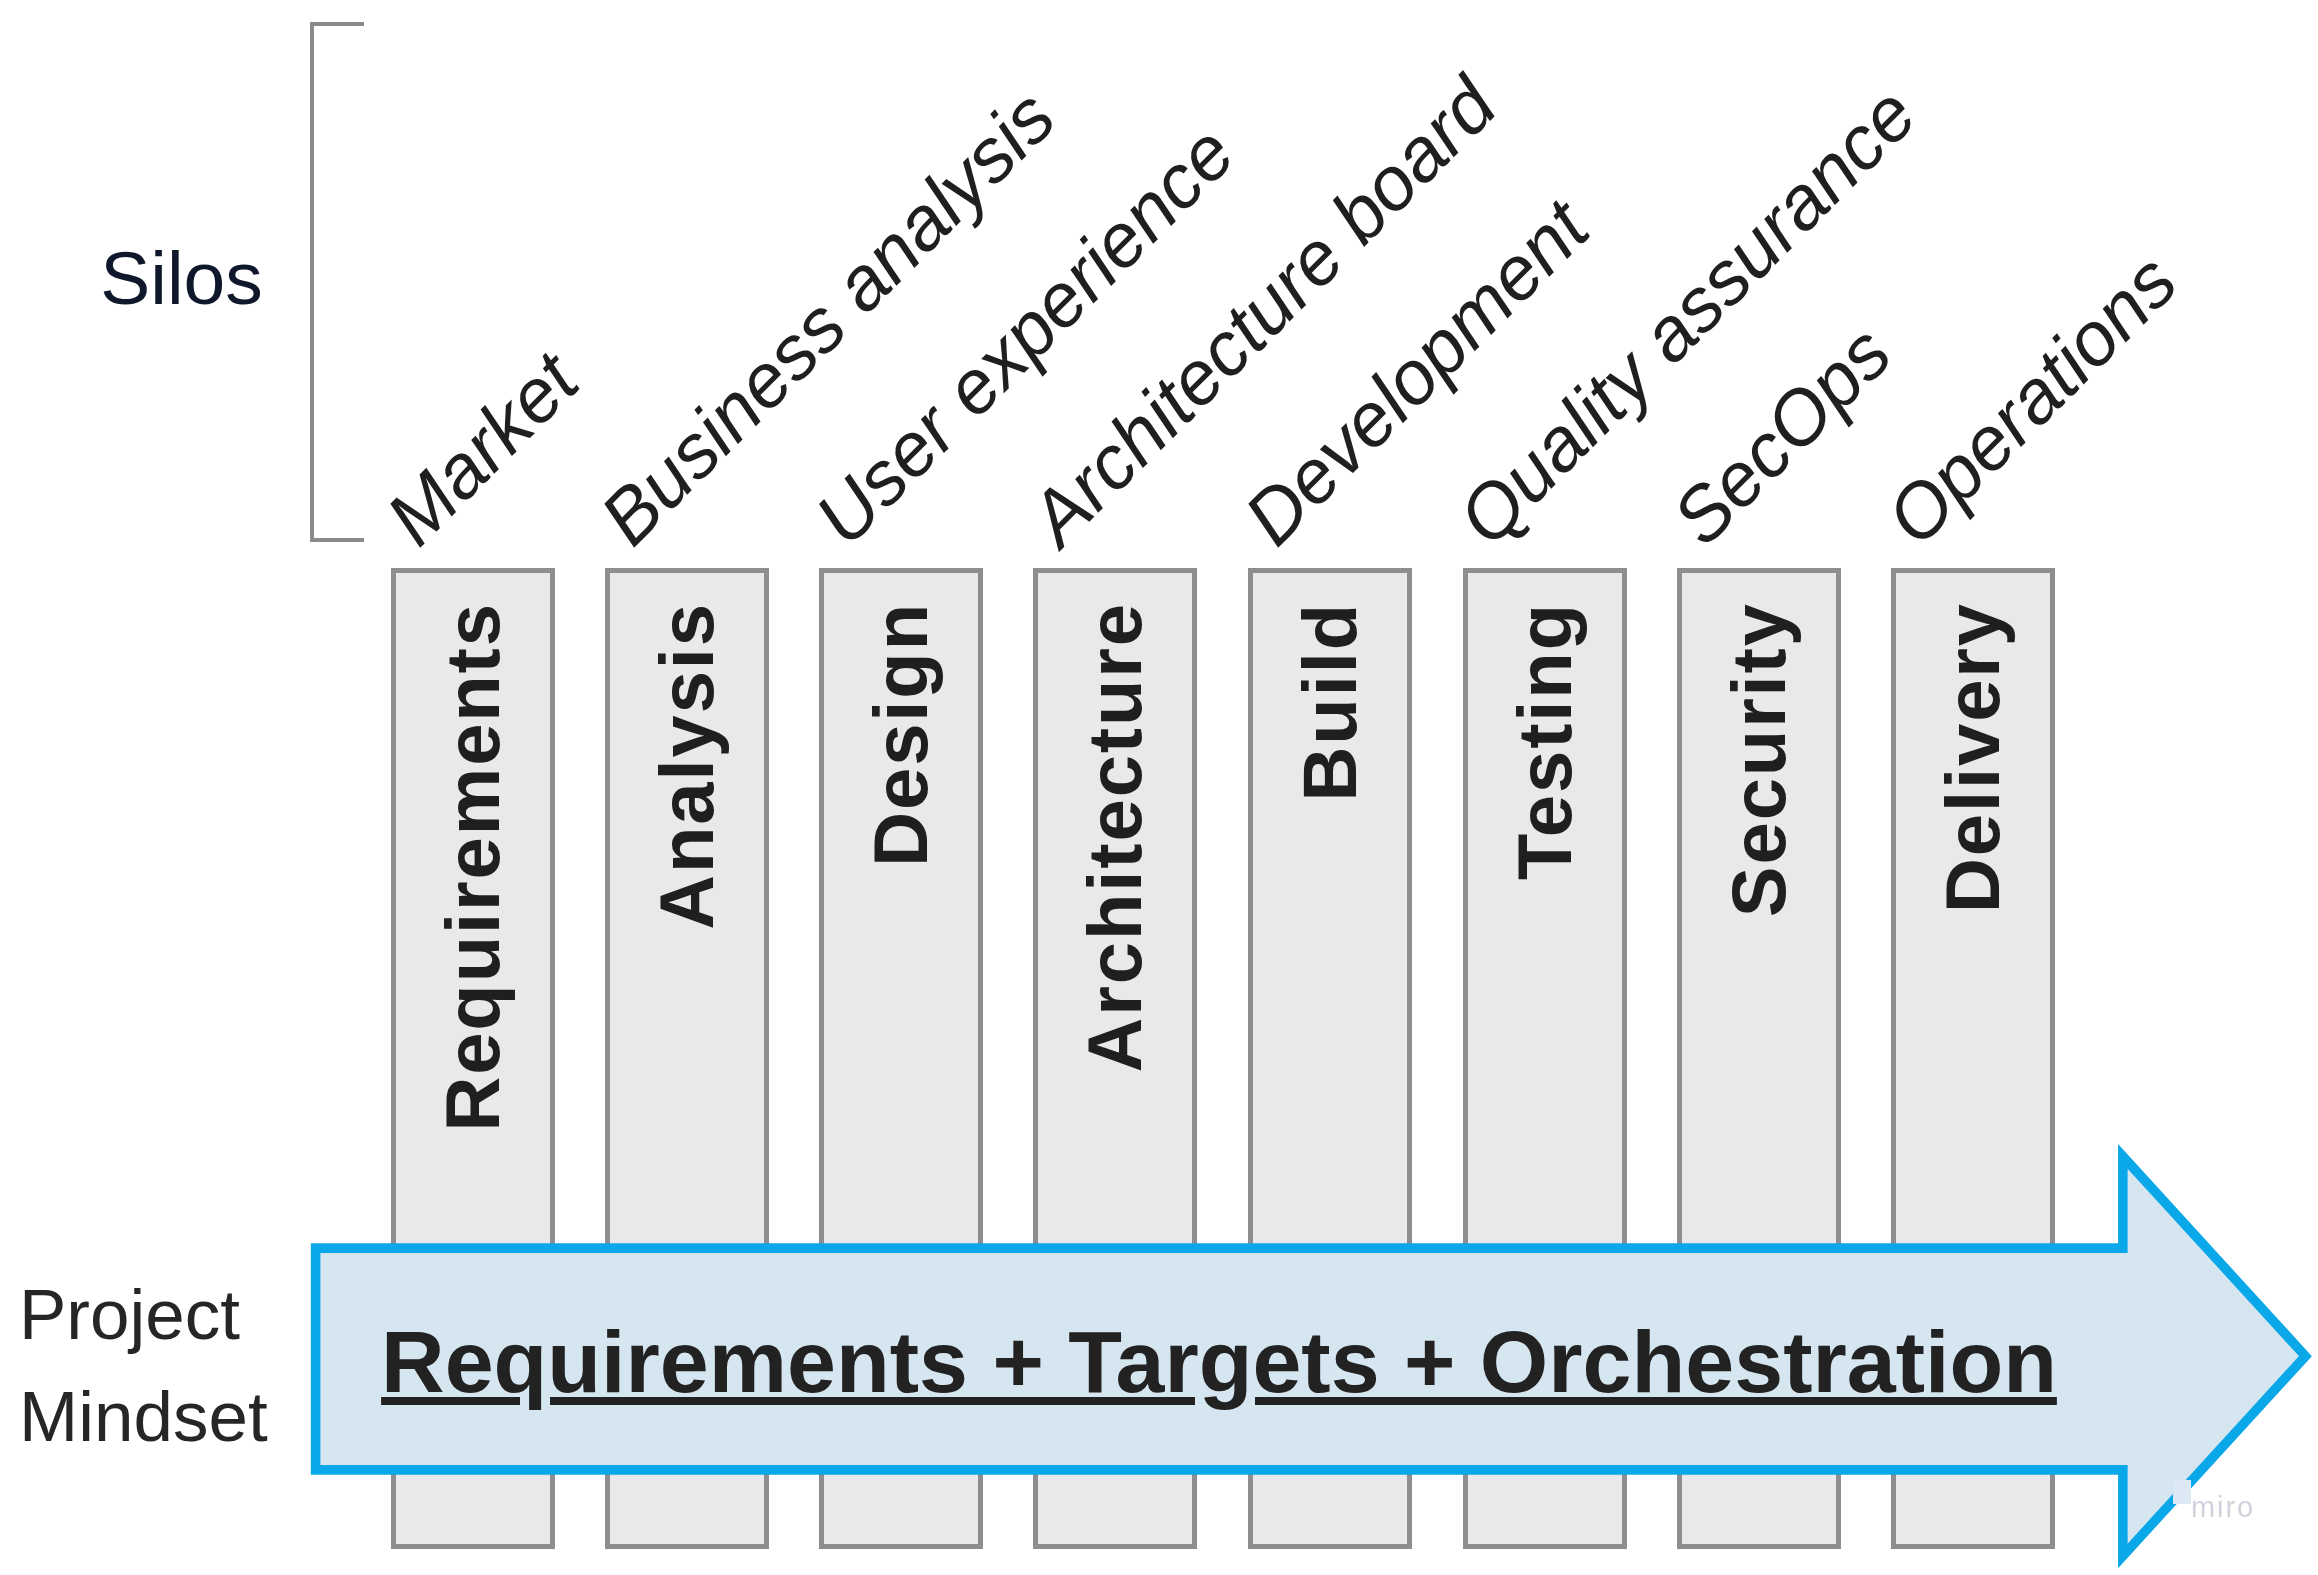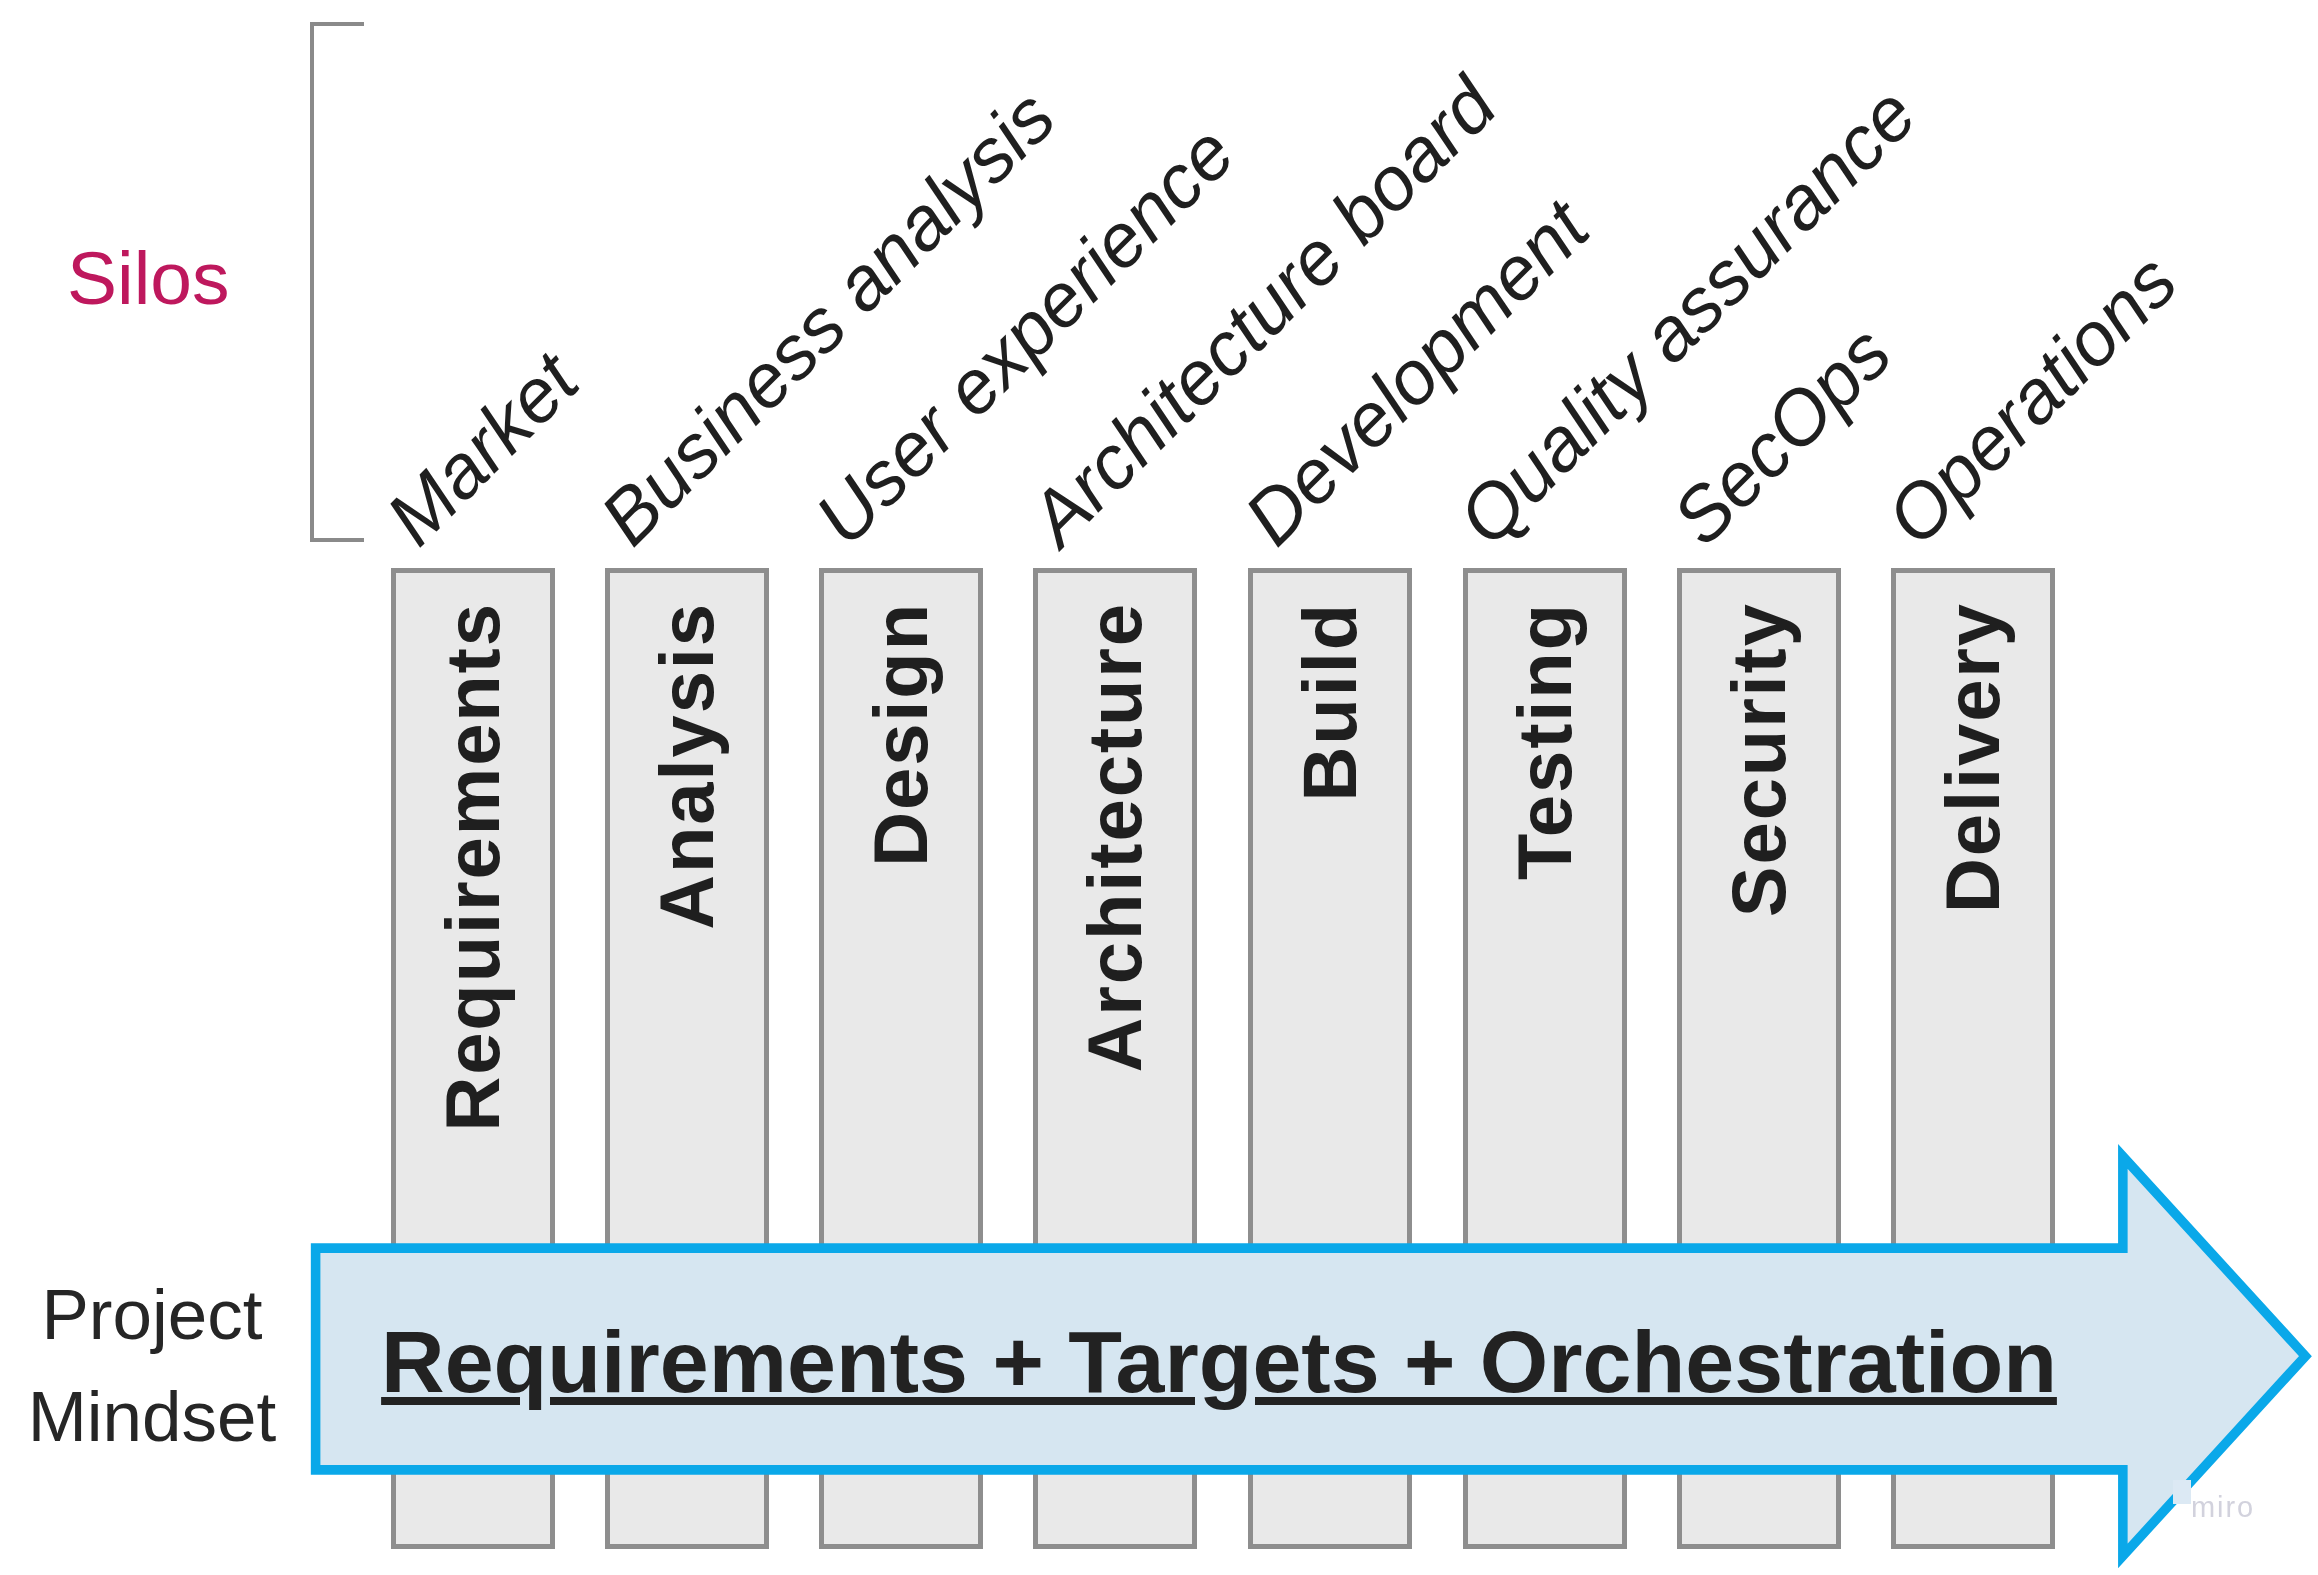--- a/index.html
+++ b/index.html
@@ -16,21 +16,21 @@
   .canvas{
     position:relative;
     width:2319px;height:1575px;
     background:#ffffff;
     overflow:hidden;
     font-family:"Liberation Sans", sans-serif;
     color:var(--ink);
   }
   .silos-label{
     position:absolute;left:67px;top:241px;width:229px;
-    font-size:75px;line-height:1;color:#be185d;
+    font-size:75px;line-height:1;text-align:center;color:#0f172a;
   }
   .bracket{
     position:absolute;left:310px;top:22px;width:54px;height:520px;
     border-left:4.8px solid var(--bracket);
     border-top:4.8px solid var(--bracket);
     border-bottom:4.8px solid var(--bracket);
     box-sizing:border-box;
   }
   .column{
     position:absolute;top:568px;width:164px;height:981px;
@@ -64,21 +64,21 @@
   }
   .arrow-label{
     position:absolute;left:315px;top:1253px;width:1808px;height:217px;
     display:flex;align-items:center;justify-content:center;
     font-size:88px;font-weight:bold;color:#222222;
     white-space:nowrap;
     text-decoration:underline;
   }
   .mindset-label{
     position:absolute;left:19px;top:1264px;width:266px;
-    text-align:center;font-size:71px;line-height:102px;color:#262626;
+    text-align:left;font-size:71px;line-height:102px;color:#262626;
   }
   .watermark{
     position:absolute;left:2173px;top:1480px;width:143px;height:48px;
   }
   .watermark-box{
     position:absolute;left:0;top:0;width:18px;height:24px;
     background:var(--watermark-box);
   }
   .watermark-text{
     position:absolute;left:18px;top:13.4px;

